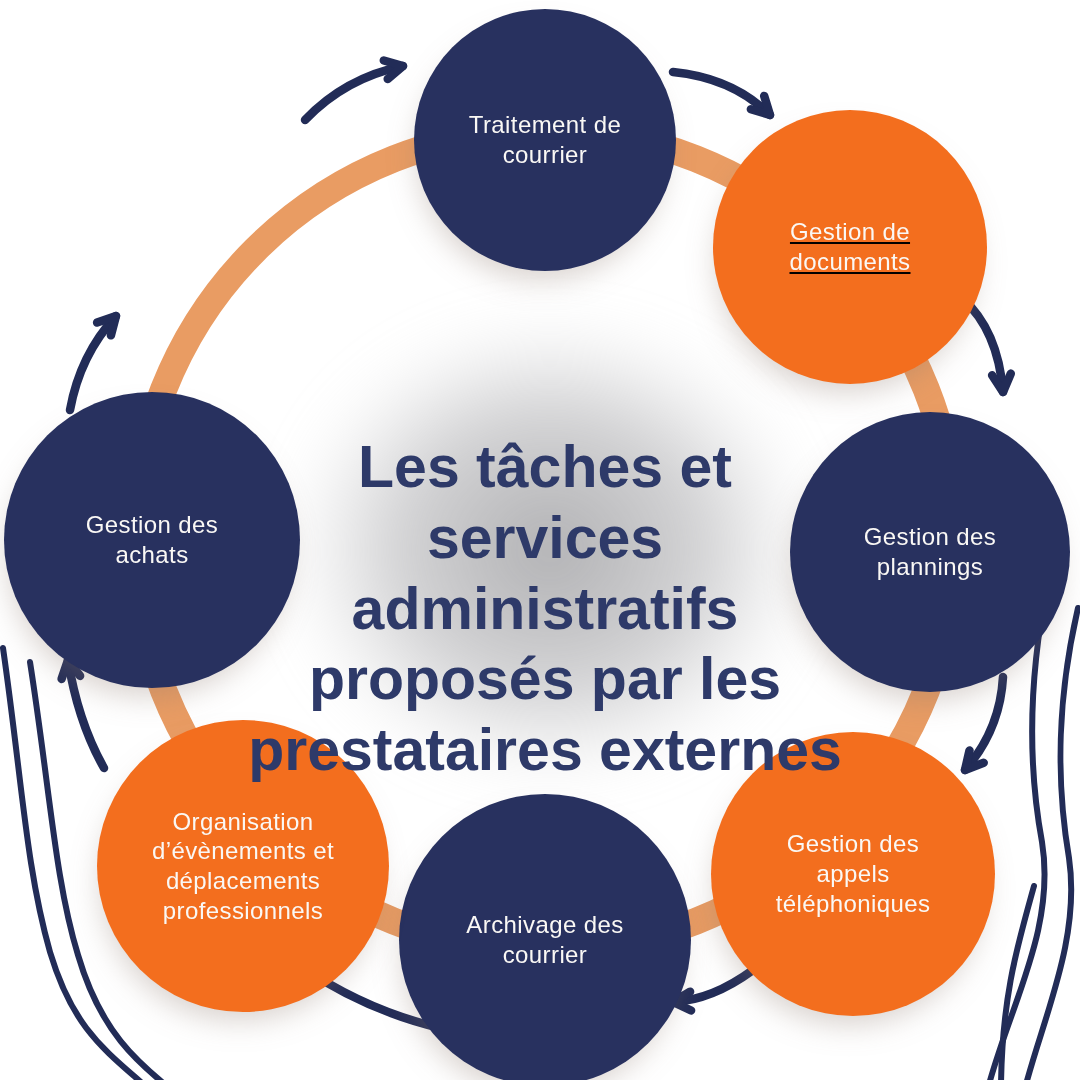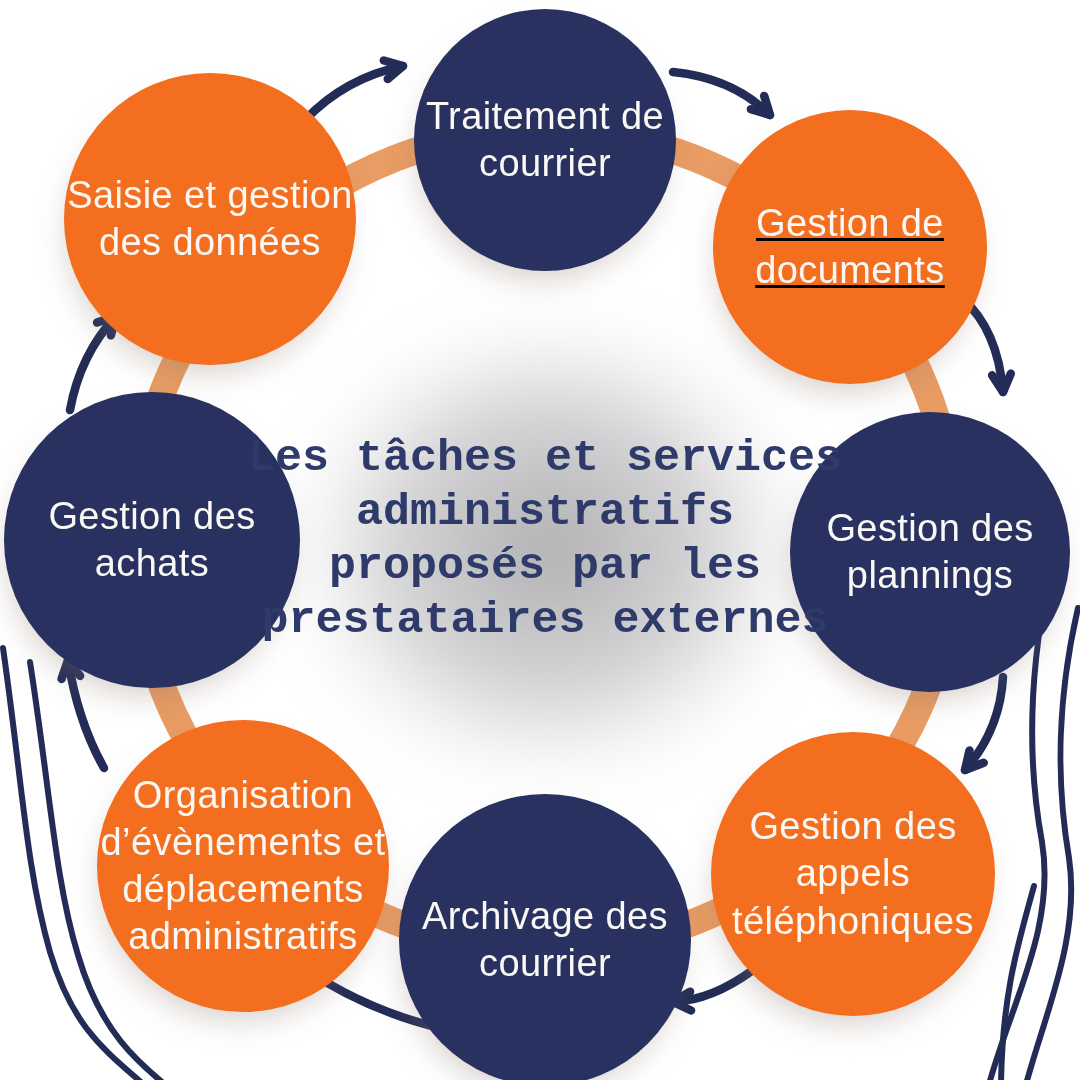--- a/index.html
+++ b/index.html
@@ -26,38 +26,37 @@
   
   .node{
     position:absolute;z-index:3;border-radius:50%;
     display:flex;align-items:center;justify-content:center;text-align:center;
     box-shadow:-4px 16px 30px -8px rgba(140,120,108,0.35);
   }
   .node.navy{background:var(--navy);}
   .node.orange{background:var(--orange);}
   .node span{
     color:var(--label_text);
-    font-size:38px;line-height:1.24;font-weight:400;letter-spacing:0.4px;
+    font-size:24px;line-height:1.24;font-weight:400;letter-spacing:0.4px;
     white-space:pre-line;
   }
   .c0{left:414px;top:9px;width:262px;height:262px;}
   .c1{left:713px;top:110px;width:274px;height:274px;text-decoration:underline;}
   .c2{left:790px;top:412px;width:280px;height:280px;}
   .c3{left:711px;top:732px;width:284px;height:284px;}
   .c4{left:399px;top:794px;width:292px;height:292px;}
   .c5{left:97px;top:720px;width:292px;height:292px;}
   .c6{left:4px;top:392px;width:296px;height:296px;}
   .c7{left:64px;top:73px;width:292px;height:292px;}
   
   #diagram-title{
     position:absolute;left:240px;top:432px;width:610px;z-index:4;
     text-align:center;color:var(--title);
-    font-size:45px;line-height:1.2;font-weight:700;
+    font-size:59px;line-height:1.2;font-weight:700;
     white-space:pre-line;
-    font-family:Liberation Mono, monospace;
   }
 </style>
 </head>
 <body>
 
 <div id="canvas" style="--navy: #28315F; --orange: #F36E1E; --ring: #E99C63; --arrow: #222C57; --title: #2E3A69; --label_text: #FAF8F5; --background: #FFFFFF;">
 
   <div id="center-blob"></div>
 
   <svg id="vector-layer" width="1080" height="1080" viewBox="0 0 1080 1080">
@@ -122,29 +121,25 @@
 téléphoniques</span>
   </div>
   <div class="node c4 navy">
     <span>Archivage des
 courrier</span>
   </div>
   <div class="node c5 orange">
     <span>Organisation
 d’évènements et
 déplacements
-administratifs</span>
+professionnels</span>
   </div>
   <div class="node c6 navy">
     <span>Gestion des
 achats</span>
-  </div>
-  <div class="node c7 orange">
-    <span>Saisie et gestion
-des données</span>
   </div>
 
   <div id="diagram-title">Les tâches et services
 administratifs
 proposés par les
 prestataires externes</div>
 
 </div>
 
 </body></html>

